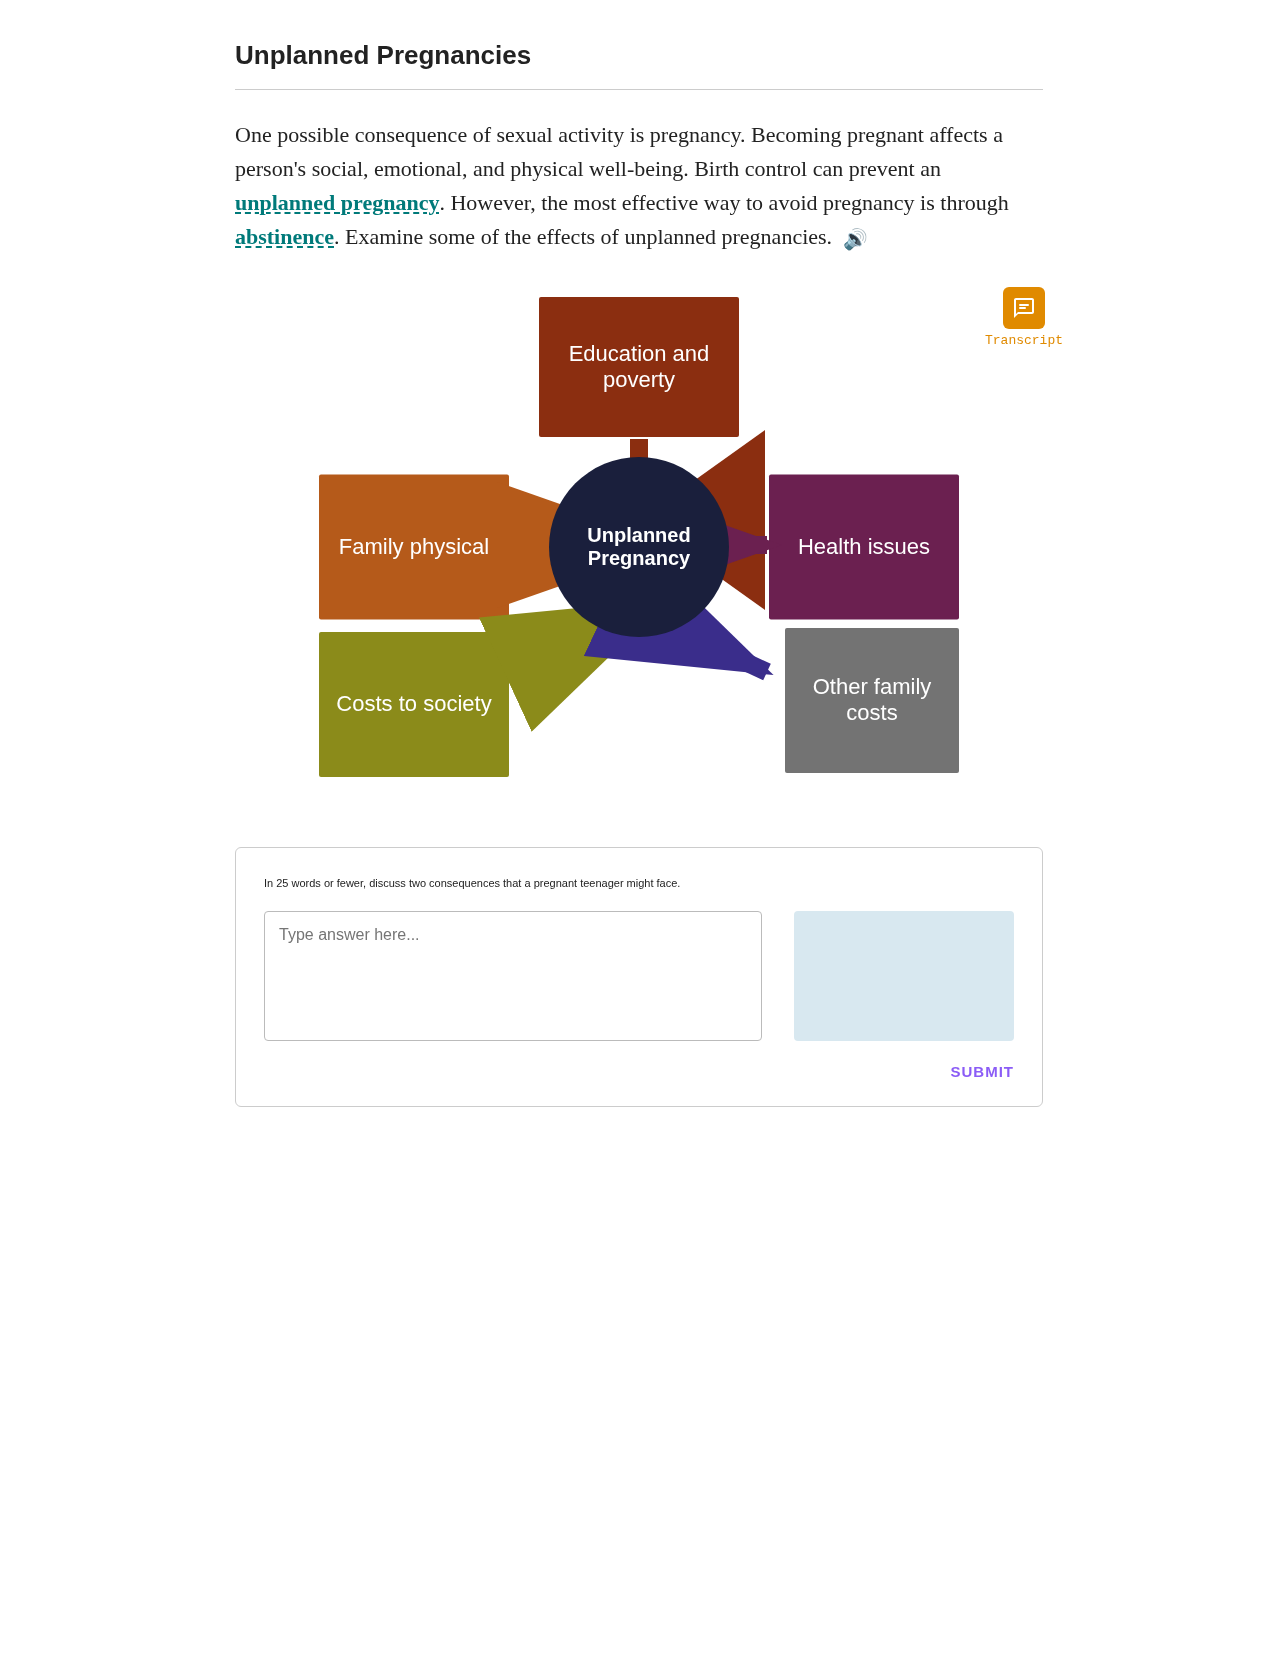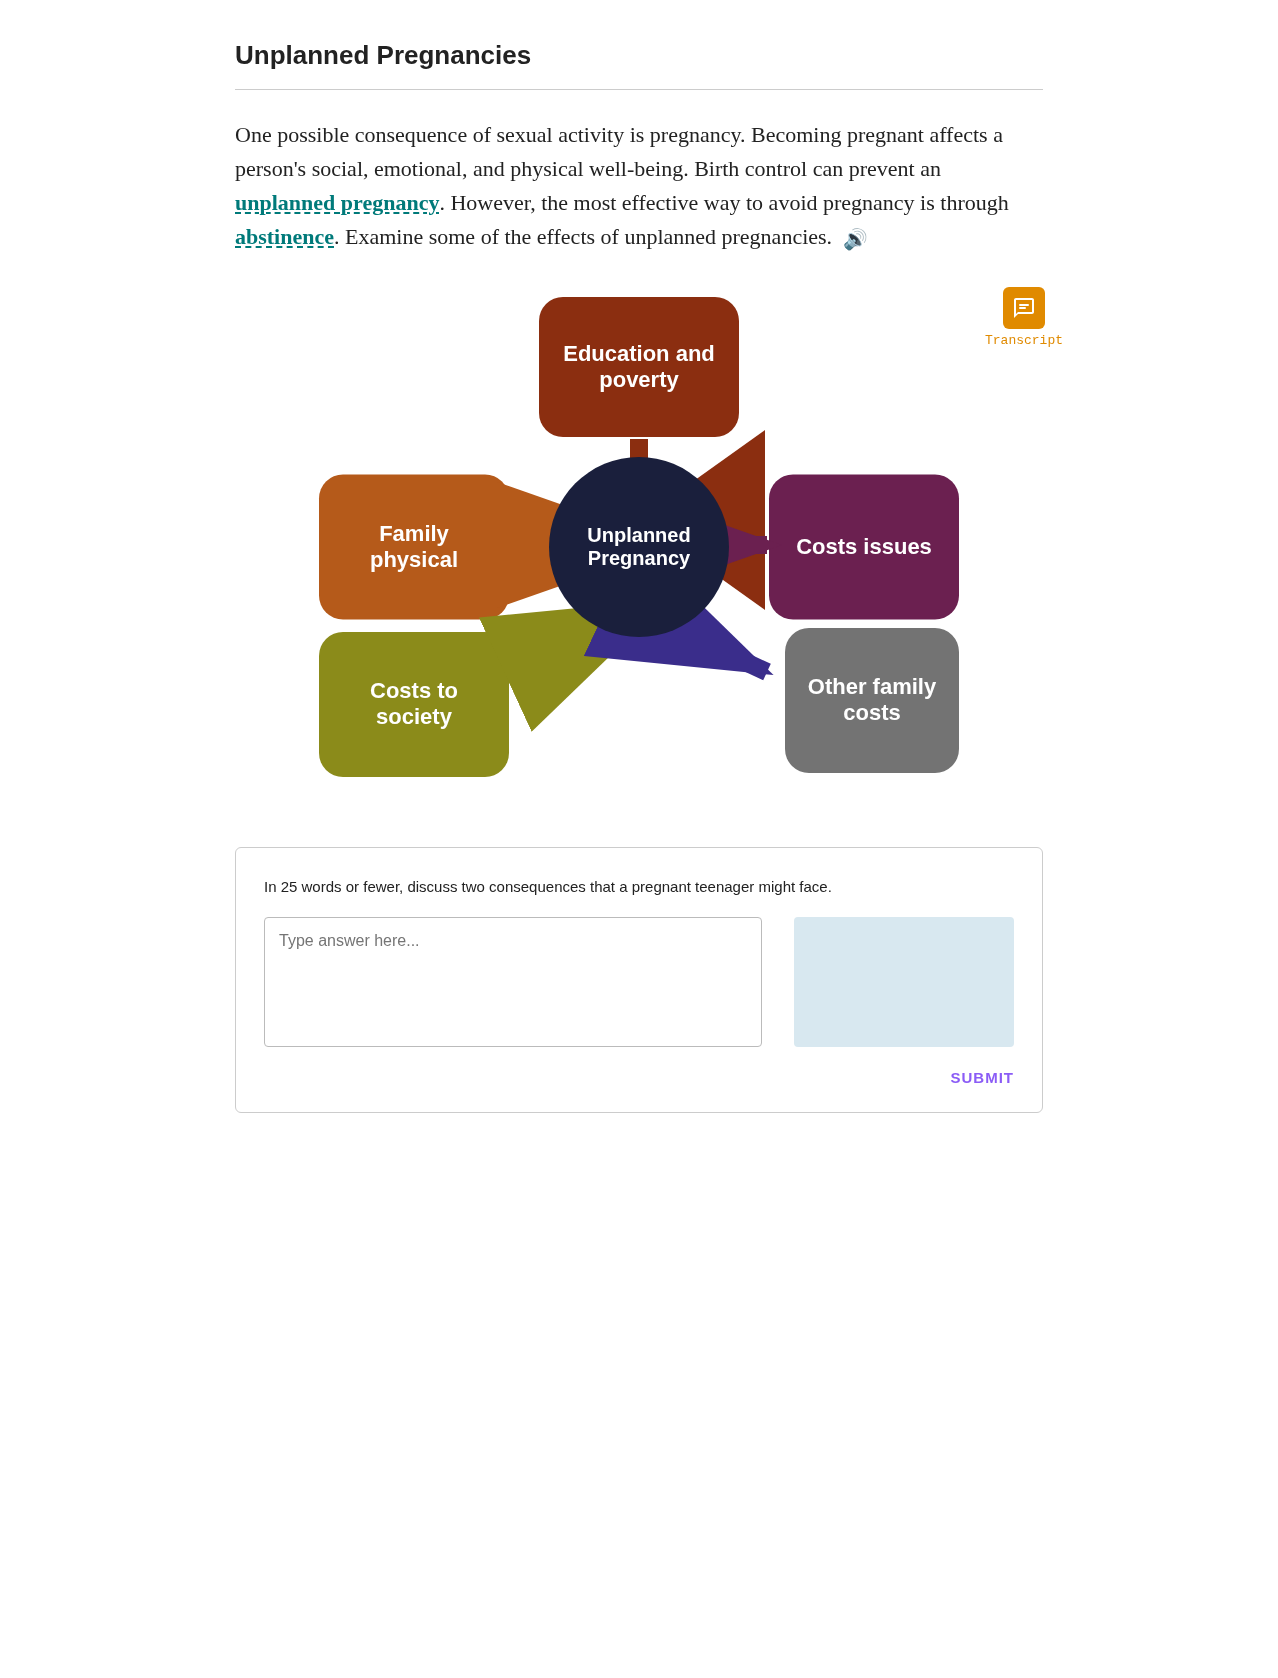--- a/index.html
+++ b/index.html
@@ -116,29 +116,29 @@
       color: white;
       font-family: Arial, sans-serif;
       font-size: 20px;
       font-weight: bold;
       z-index: 10;
     }
 
     
     .diagram-rect {
       position: absolute;
-      border-radius: 24px;
+      border-radius: 2px;
       display: flex;
       align-items: center;
       justify-content: center;
       text-align: center;
       color: white;
       font-family: Arial, sans-serif;
       font-size: 22px;
-      font-weight: bold;
+      font-weight: normal;
       cursor: pointer;
       padding: 16px;
     }
 
     
     .rect-education {
       background: #8b2e10;
       width: 200px;
       height: 140px;
       top: 10px;
@@ -199,21 +199,21 @@
     
     .question-box {
       border: 1px solid #ccc;
       border-radius: 6px;
       padding: 28px 28px 20px 28px;
       margin-top: 10px;
     }
 
     .question-text {
       font-family: Arial, sans-serif;
-      font-size: 15px;
+      font-size: 11px;
       margin-bottom: 20px;
       line-height: 1.4;
     }
 
     .answer-area {
       display: flex;
       gap: 32px;
       margin-bottom: 16px;
     }
 
@@ -315,21 +315,21 @@
 
     <div class="diagram-rect rect-education">
       <span>Education and poverty</span>
     </div>
 
     <div class="diagram-rect rect-family-finances">
       <span>Family physical</span>
     </div>
 
     <div class="diagram-rect rect-health-issues">
-      <span>Costs issues</span>
+      <span>Health issues</span>
     </div>
 
     <div class="diagram-rect rect-costs">
       <span>Costs to society</span>
     </div>
 
     <div class="diagram-rect rect-other">
       <span>Other family costs</span>
     </div>
 

